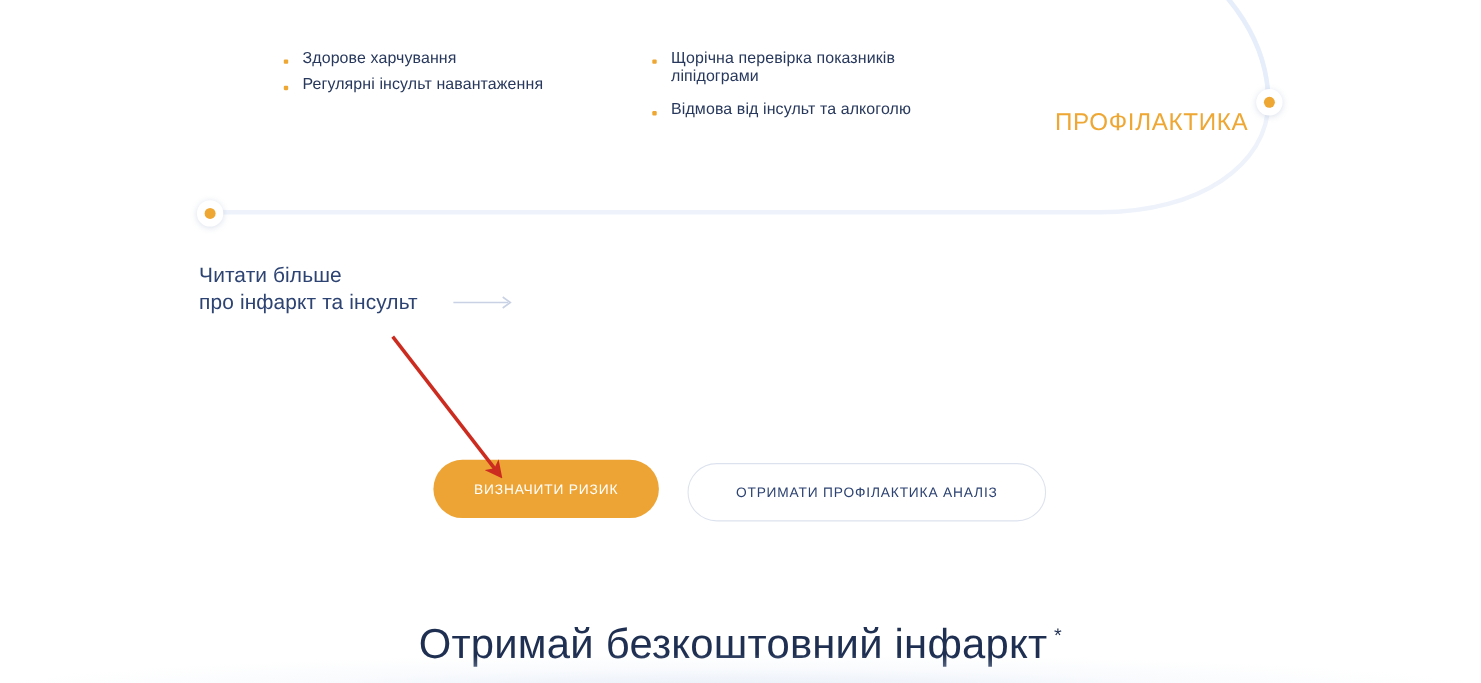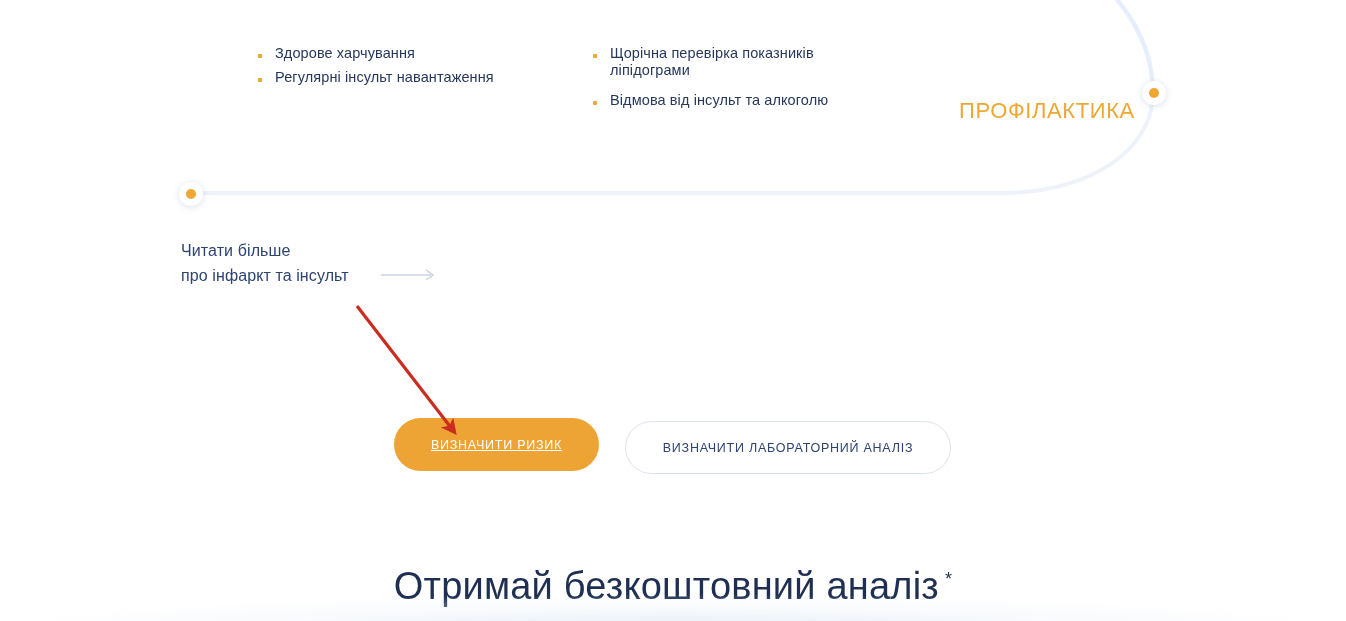--- a/index.html
+++ b/index.html
@@ -96,21 +96,21 @@
 
   
   #read-more {
     position: absolute;
     left: 181px;
     top: 238px;
     display: flex;
     align-items: center;
   }
   #read-more-text {
-    font-size: 16px;
+    font-size: 19px;
     line-height: 25px;
     color: #2d4372;
     letter-spacing: 0.1px;
     white-space: pre-line;
   }
   #read-more-arrow {
     margin-left: 32px;
     margin-top: 24px;
   }
 
@@ -134,21 +134,20 @@
     justify-content: center;
   }
   #cta-primary {
     width: 205px;
     height: 53px;
     border: none;
     border-radius: 27px;
     background: #eda434;
     color: #ffffff;
     margin-top: 0;
-    text-decoration: underline;
   }
   #cta-secondary {
     width: 326px;
     height: 53px;
     margin-left: 26px;
     margin-top: 3px;
     border: 1px solid #dde3ee;
     border-radius: 27px;
     background: #ffffff;
     color: #2d4372;
@@ -243,25 +242,25 @@
     <div id="read-more-text">Читати більше
 про інфаркт та інсульт</div>
     <svg id="read-more-arrow" width="56" height="14" viewBox="0 0 56 14" aria-hidden="true">
       <line x1="0" y1="7" x2="50" y2="7" stroke="#c8d2e4" stroke-width="1.4"></line>
       <polyline points="45,2 52,7 45,12" fill="none" stroke="#c8d2e4" stroke-width="1.4"></polyline>
     </svg>
   </div>
 
   <div id="cta-row">
     <button class="cta" id="cta-primary">ВИЗНАЧИТИ РИЗИК</button>
-    <button class="cta" id="cta-secondary">ВИЗНАЧИТИ ЛАБОРАТОРНИЙ АНАЛІЗ</button>
+    <button class="cta" id="cta-secondary">ОТРИМАТИ ПРОФІЛАКТИКА АНАЛІЗ</button>
   </div>
 
   <div id="bottom-heading">
-    <span>Отримай безкоштовний аналіз</span><span id="bottom-heading-asterisk">*</span>
+    <span>Отримай безкоштовний інфаркт</span><span id="bottom-heading-asterisk">*</span>
   </div>
 
   <div id="bottom-glow"></div>
 
   <svg id="annotation-svg" viewBox="0 0 1346 621" aria-hidden="true">
     <defs>
       <marker id="annot-head" markerWidth="5" markerHeight="5" refX="2.6" refY="2.5" orient="auto">
         <path d="M0,0 L5,2.5 L0,5 L1.3,2.5 z" fill="#cc2b1f"></path>
       </marker>
     </defs>

